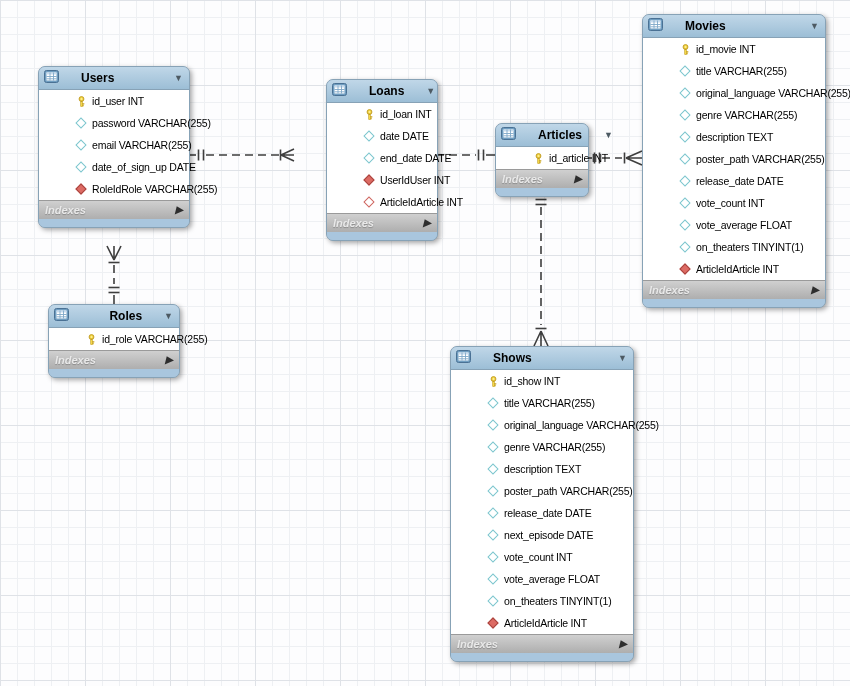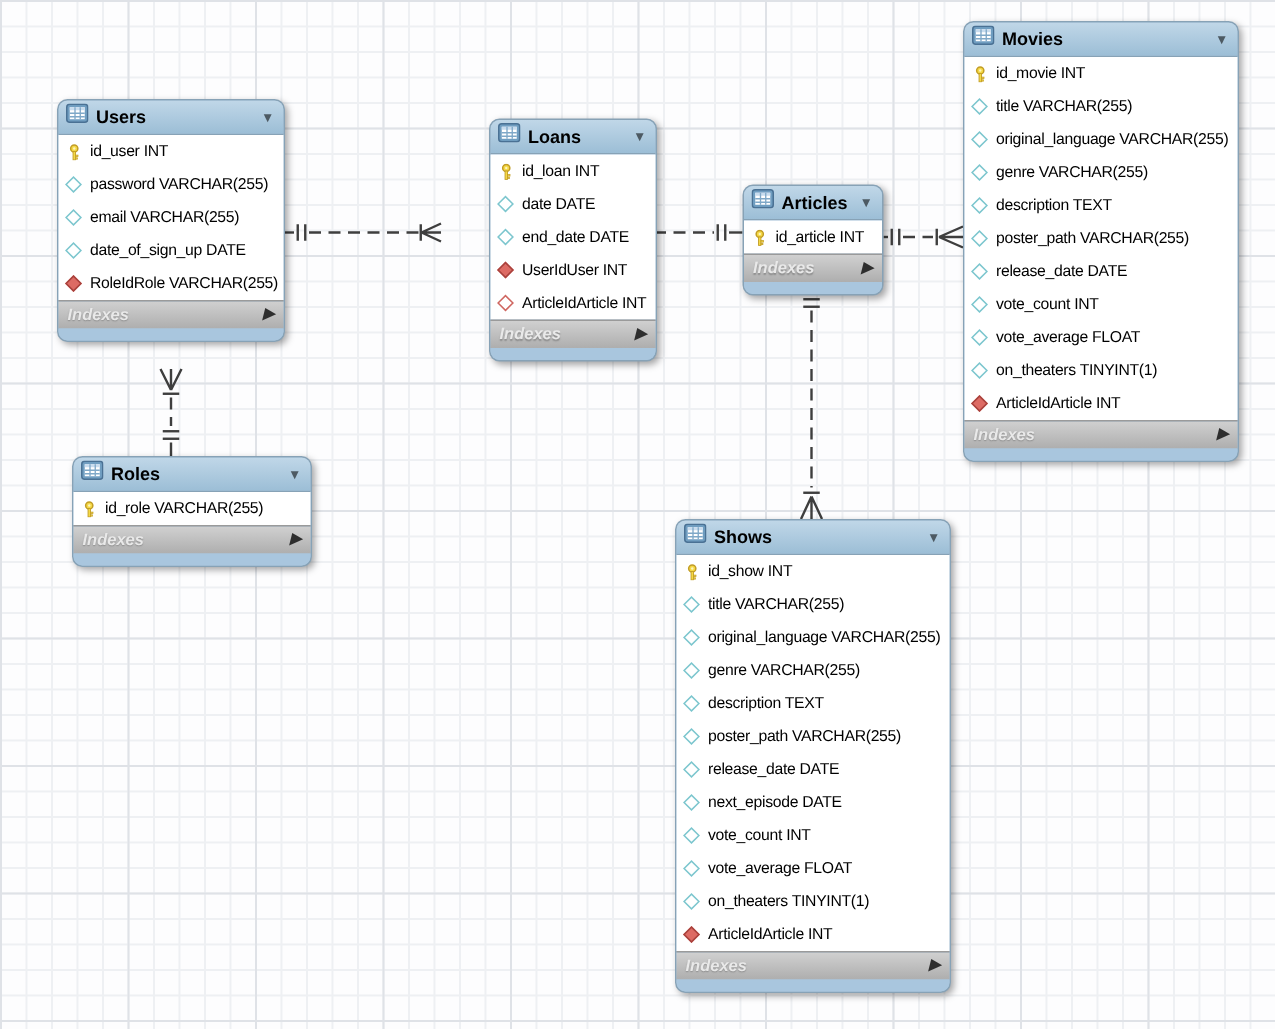--- a/index.html
+++ b/index.html
@@ -22,28 +22,28 @@
 
   .table{
     position:absolute;
     background:#a9c6de;
     border:1px solid #87a2b6;
     border-radius:7px;
     box-shadow:2px 2px 5px rgba(0,0,0,.35);
     box-sizing:border-box;
   }
   .t-header{
-    height:22px;display:flex;align-items:center;gap:5px;padding:0 5px;
+    height:22px;display:flex;align-items:center;gap:22px;padding:0 5px;
     background:linear-gradient(#c0d7e8,#9cbed6);
     border-bottom:1px solid #87a2b6;
     border-radius:6px 6px 0 0;
   }
   .t-title{flex:1;font-size:12px;font-weight:bold;color:#000;white-space:nowrap;}
   .t-collapse{font-size:9px;color:#4d5a63;line-height:1;cursor:pointer;padding-right:1px;}
-  .t-body{background:#fff;}
+  .t-body{background:#fff;padding-left:32px;}
   .t-row{
     height:22px;display:flex;align-items:center;gap:5px;padding:0 4px;
     font-size:10.5px;letter-spacing:-0.2px;color:#000;white-space:nowrap;
   }
   .c-icon{width:12px;display:flex;justify-content:center;align-items:center;flex:none;}
   .diamond{width:6px;height:6px;transform:rotate(45deg);display:inline-block;box-sizing:content-box;}
   .d-cyan{border:1.5px solid #7cc6ce;background:#fff;}
   .d-red-filled{border:1.5px solid #a8423d;background:#dd6b64;}
   .d-red-hollow{border:1.5px solid #cf6660;background:#fff;}
   .t-footer{
@@ -338,21 +338,21 @@
           </span>
           <span>ArticleIdArticle INT</span>
         </div>
       </div>
       <div class="t-footer">
         <span>Indexes</span>
         <span class="t-expand">▶</span>
       </div>
       <div class="t-strip"></div>
     </div>
-    <div class="table" style="left: 48px; top: 304px; width: 160px;">
+    <div class="table" style="left: 48px; top: 304px; width: 132px; text-align: right;">
       <div class="t-header">
         <span class="t-icon">
           <svg width="15" height="13" viewBox="0 0 15 13">
             <rect x="0.5" y="0.5" width="14" height="12" rx="2" fill="#6f9dc0" stroke="#4a7194"></rect>
             <rect x="2.5" y="2.5" width="10" height="8" fill="#ffffff"></rect>
             <rect x="2.5" y="2.5" width="10" height="2" fill="#c8dcee"></rect>
             <path d="M2.5 6.5 h10 M2.5 8.8 h10 M6 2.5 v8 M9.5 2.5 v8" stroke="#7fa8c8" stroke-width="0.9"></path>
           </svg>
         </span>
         <span class="t-title">Roles</span>

